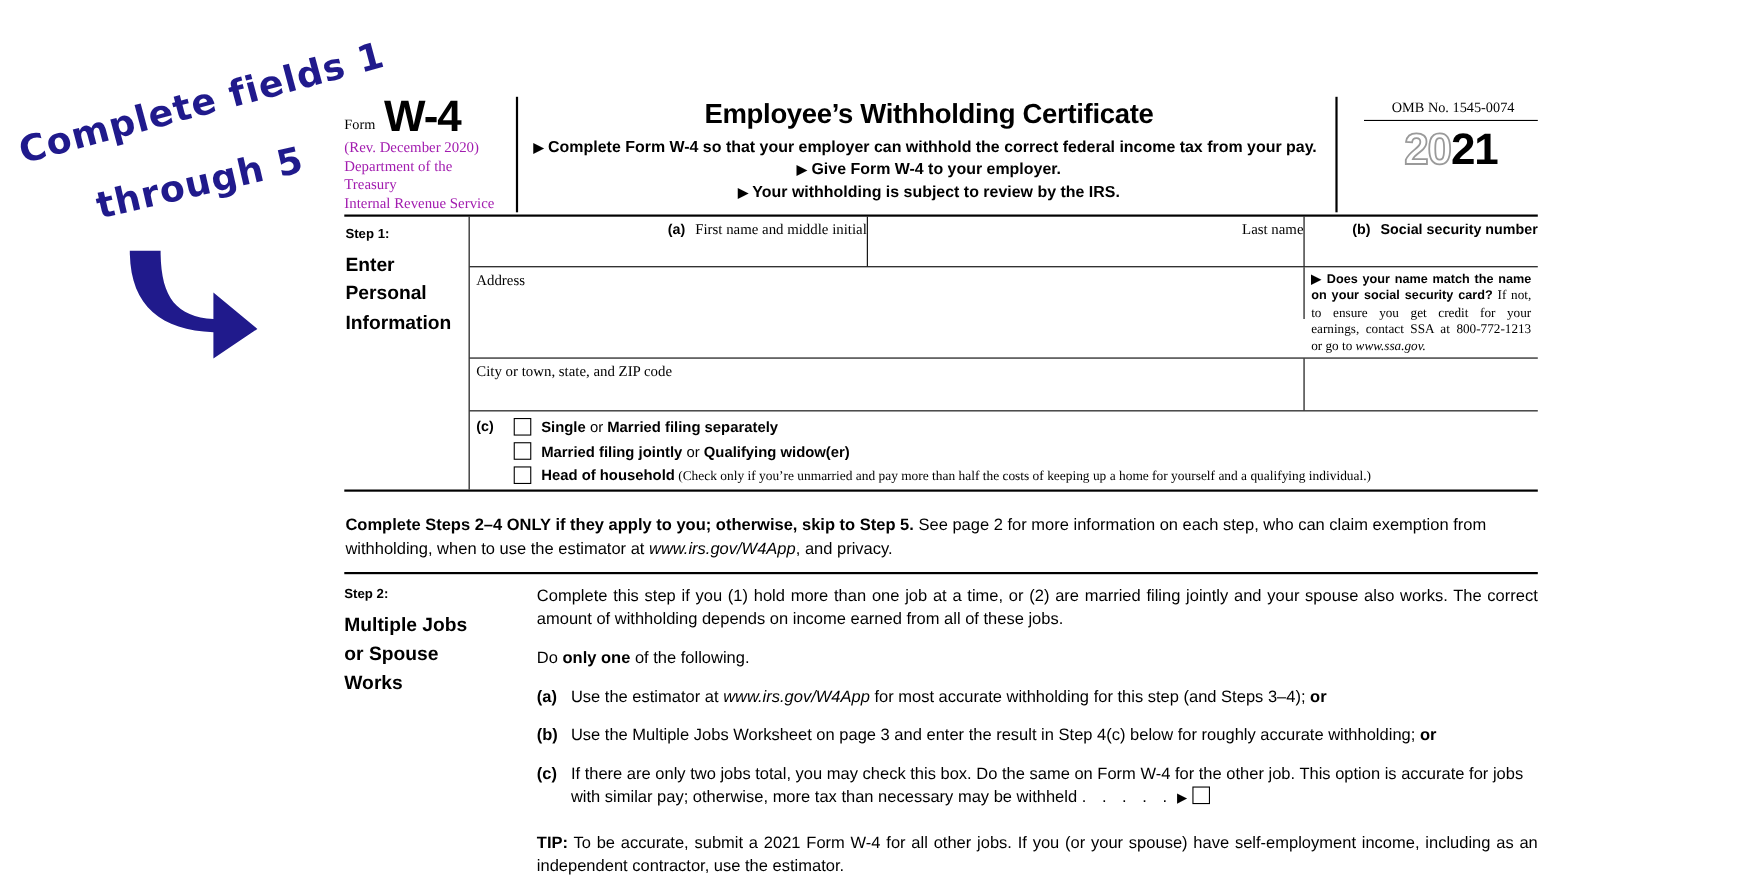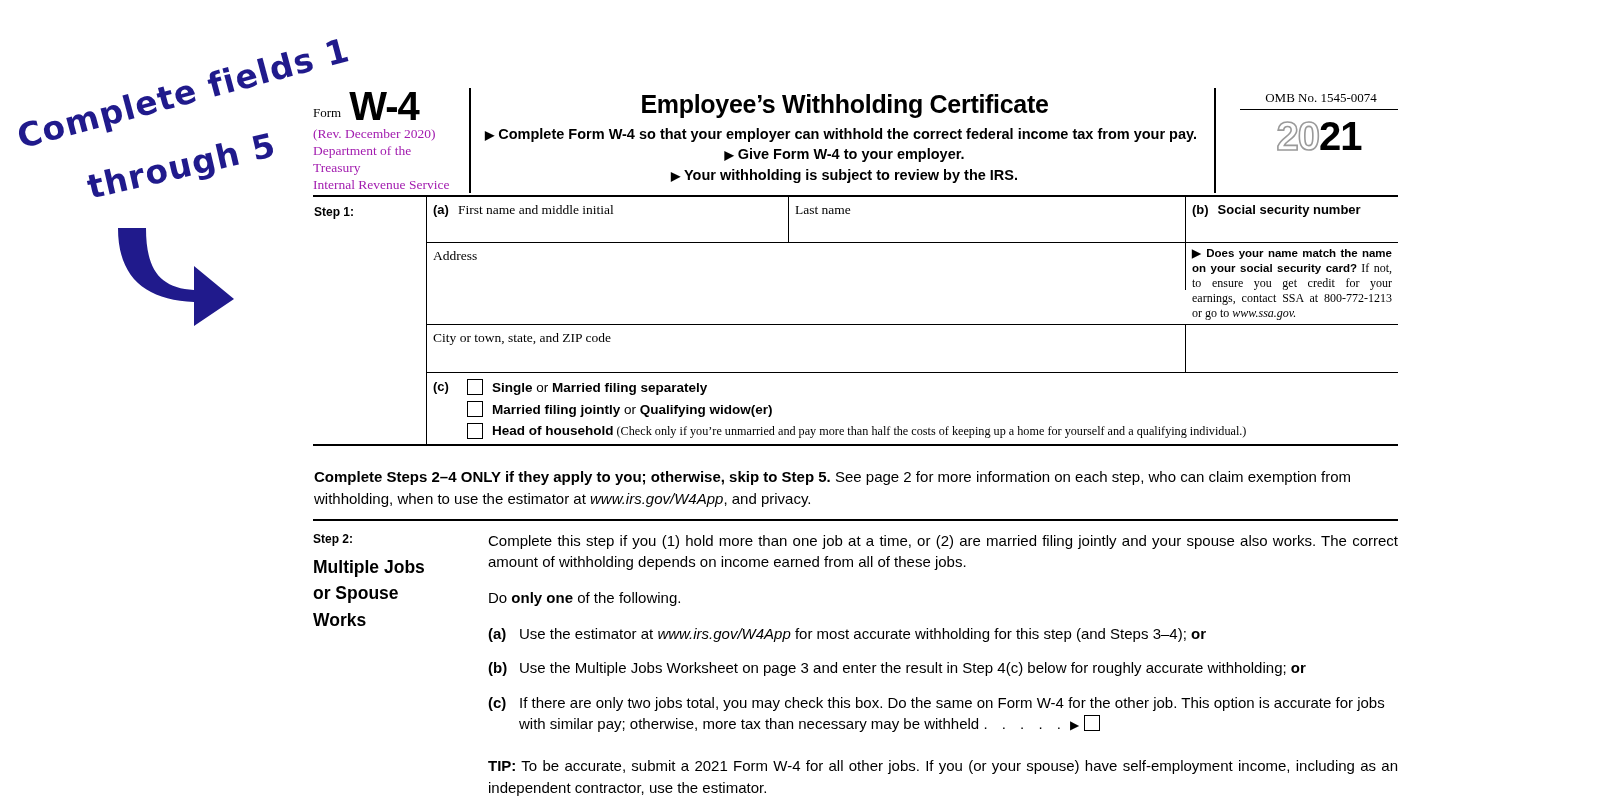--- a/index.html
+++ b/index.html
@@ -176,20 +176,21 @@
     flex: 1;
   }
   .row-names {
     display: flex;
     border-bottom: 1.1px solid #000;
     height: 45px;
   }
   .cell {
     padding: 3px 0 0 6px;
     box-sizing: border-box;
+    text-align: right;
   }
   .cell-first { width: 362px; border-right: 1.2px solid #000; }
   .cell-last  { flex: 1; border-right: 1.2px solid #000; }
   .cell-ssn   { width: 212px; }
 
   .fld-label {
     font-size: 13.5px;
     font-family: "Liberation Serif", serif;
   }
   .fld-label.bold { font-weight: 700; font-family: "Liberation Sans", sans-serif; font-size: 13px; }
@@ -373,20 +374,25 @@
       <div class="omb">OMB No. 1545-0074</div>
       <div class="yearbox">
         <span class="year-hollow">20</span><span class="year-solid">21</span>
       </div>
     </div>
   </div>
 
   <div class="step1">
     <div class="step1-label">
       <div class="step-title">Step 1:</div>
+      <div class="step-sub">
+        <div>Enter</div>
+        <div>Personal</div>
+        <div>Information</div>
+      </div>
     </div>
 
     <div class="step1-fields">
 
       <div class="row-names">
         <div class="cell cell-first">
           <span class="tag">(a)</span><span class="fld-label">First name and middle initial</span>
         </div>
         <div class="cell cell-last">
           <span class="fld-label">Last name</span>

